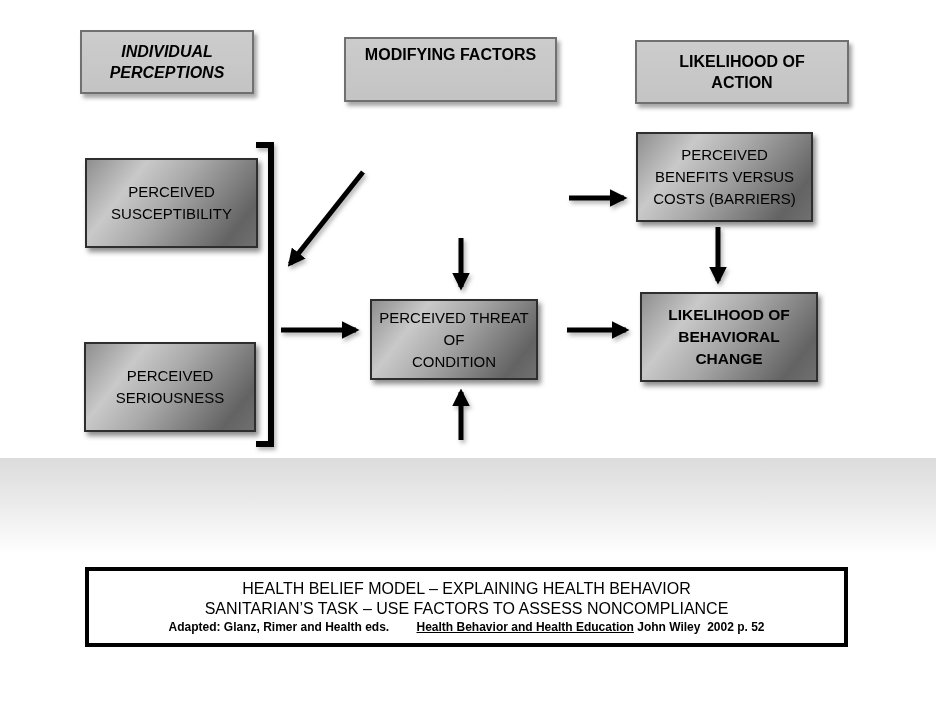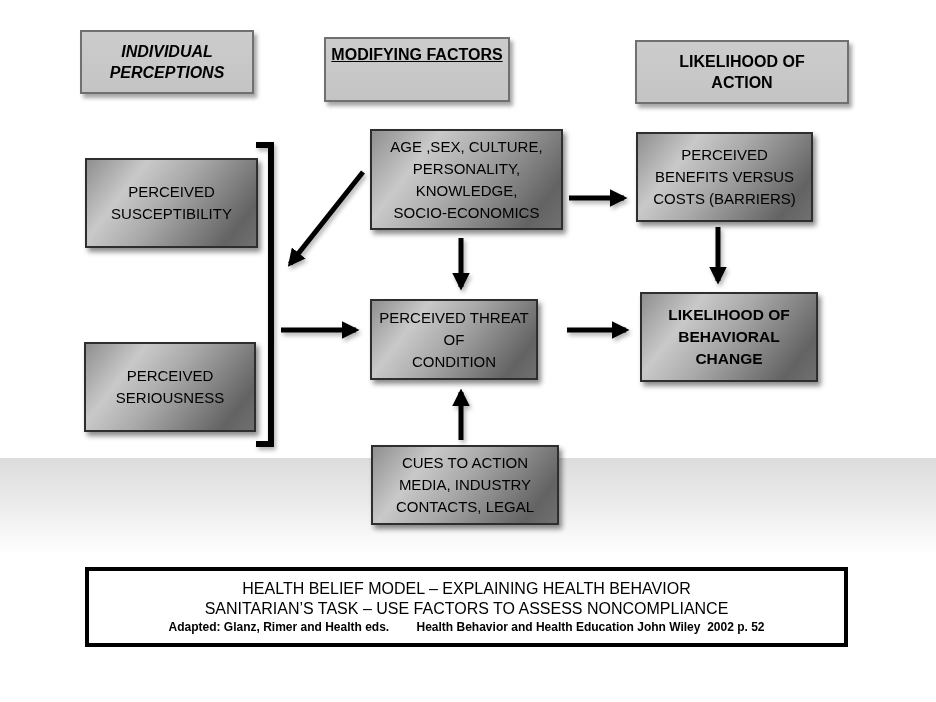--- a/index.html
+++ b/index.html
@@ -37,49 +37,42 @@
     filter:drop-shadow(2px 3px 2px rgba(0,0,0,0.3));
   }
   .caption{
     position:absolute;left:85px;top:567px;width:763px;height:80px;
     box-sizing:border-box;background:#ffffff;border:4px solid #000000;
     display:flex;flex-direction:column;justify-content:center;
     text-align:center;
   }
   .cap-main{font-weight:400;font-size:16px;line-height:20px;white-space:pre-wrap;}
   .cap-src{font-weight:700;font-size:12px;line-height:16px;white-space:pre-wrap;}
-  .cap-src .uline{padding-left:24px;}
+  .cap-src .uline{text-decoration:underline;padding-left:24px;}
 </style>
 </head>
 <body>
 
 <div class="stage">
 
   <div class="band"></div>
 
   <div class="hbox" style="left:80px;top:30px;width:174px;height:64px;font-style:italic;">INDIVIDUAL
 PERCEPTIONS</div>
-  <div class="hbox top-text" style="left:324px;top:37px;width:186px;height:65px;text-decoration:underline;">MODIFYING FACTORS</div>
+  <div class="hbox top-text" style="left:344px;top:37px;width:213px;height:65px;">MODIFYING FACTORS</div>
   <div class="hbox" style="left:635px;top:40px;width:214px;height:64px;">LIKELIHOOD OF
 ACTION</div>
 
   <div class="gbox" style="left:85px;top:158px;width:173px;height:90px;">PERCEIVED
 SUSCEPTIBILITY</div>
   <div class="gbox" style="left:84px;top:342px;width:172px;height:90px;">PERCEIVED
 SERIOUSNESS</div>
 
-  <div class="gbox" style="left:370px;top:129px;width:193px;height:101px;">AGE ,SEX, CULTURE,
-PERSONALITY,
-KNOWLEDGE,
-SOCIO-ECONOMICS</div>
   <div class="gbox" style="left:370px;top:299px;width:168px;height:81px;">PERCEIVED THREAT OF
 CONDITION</div>
-  <div class="gbox" style="left:371px;top:445px;width:188px;height:80px;">CUES TO ACTION
-MEDIA, INDUSTRY
-CONTACTS, LEGAL</div>
 
   <div class="gbox" style="left:636px;top:132px;width:177px;height:90px;">PERCEIVED
 BENEFITS VERSUS
 COSTS (BARRIERS)</div>
   <div class="gbox bold" style="left:640px;top:292px;width:178px;height:90px;">LIKELIHOOD OF
 BEHAVIORAL
 CHANGE</div>
 
   <svg class="arrows" width="936" height="560" viewBox="0 0 936 560">
     <defs>

